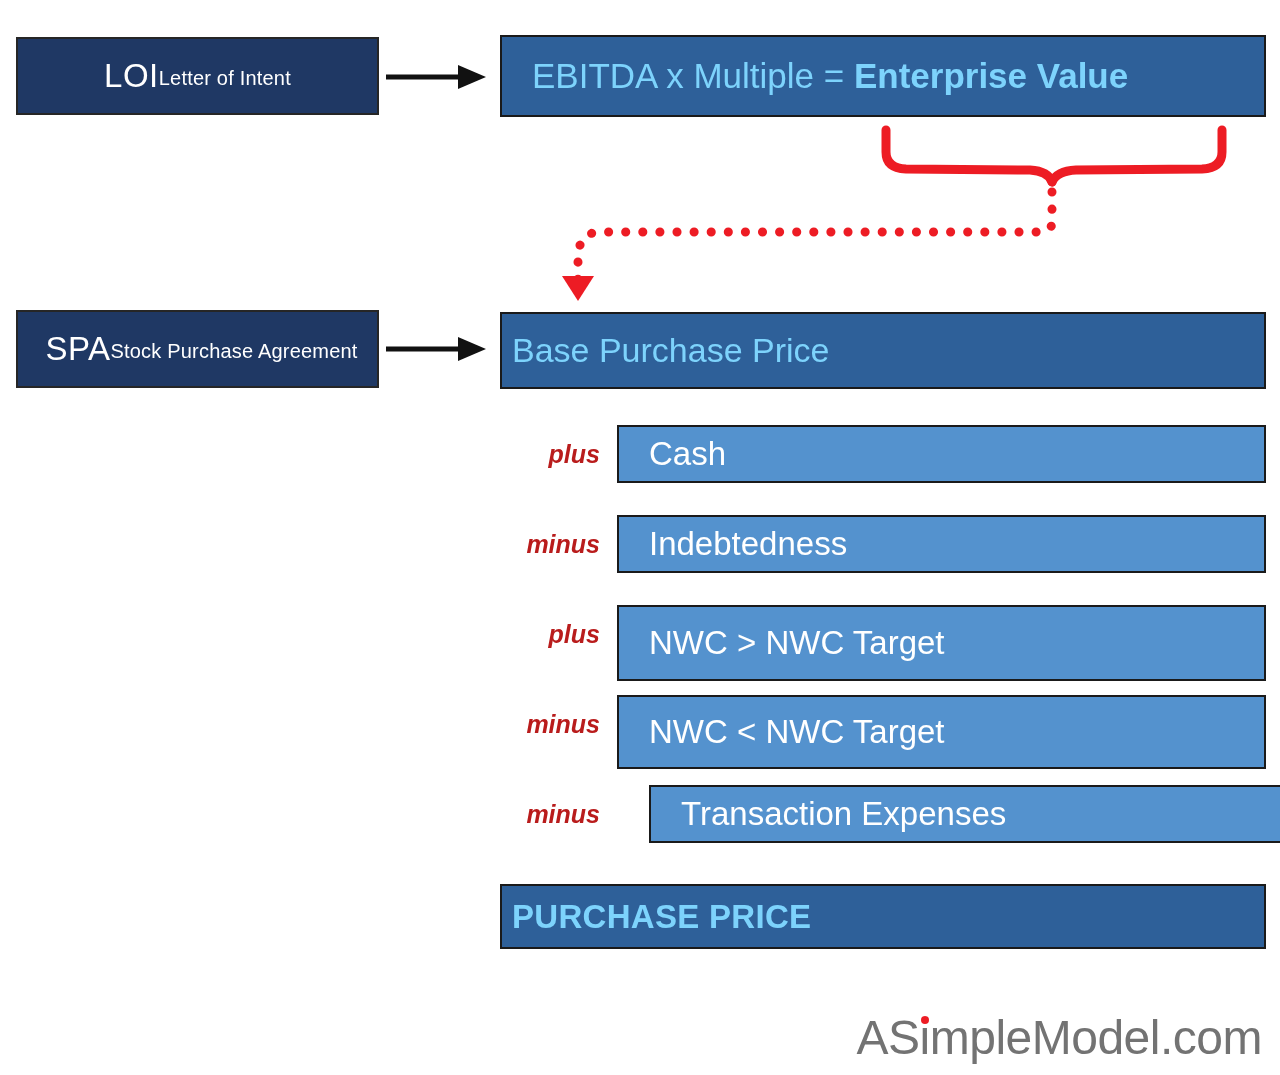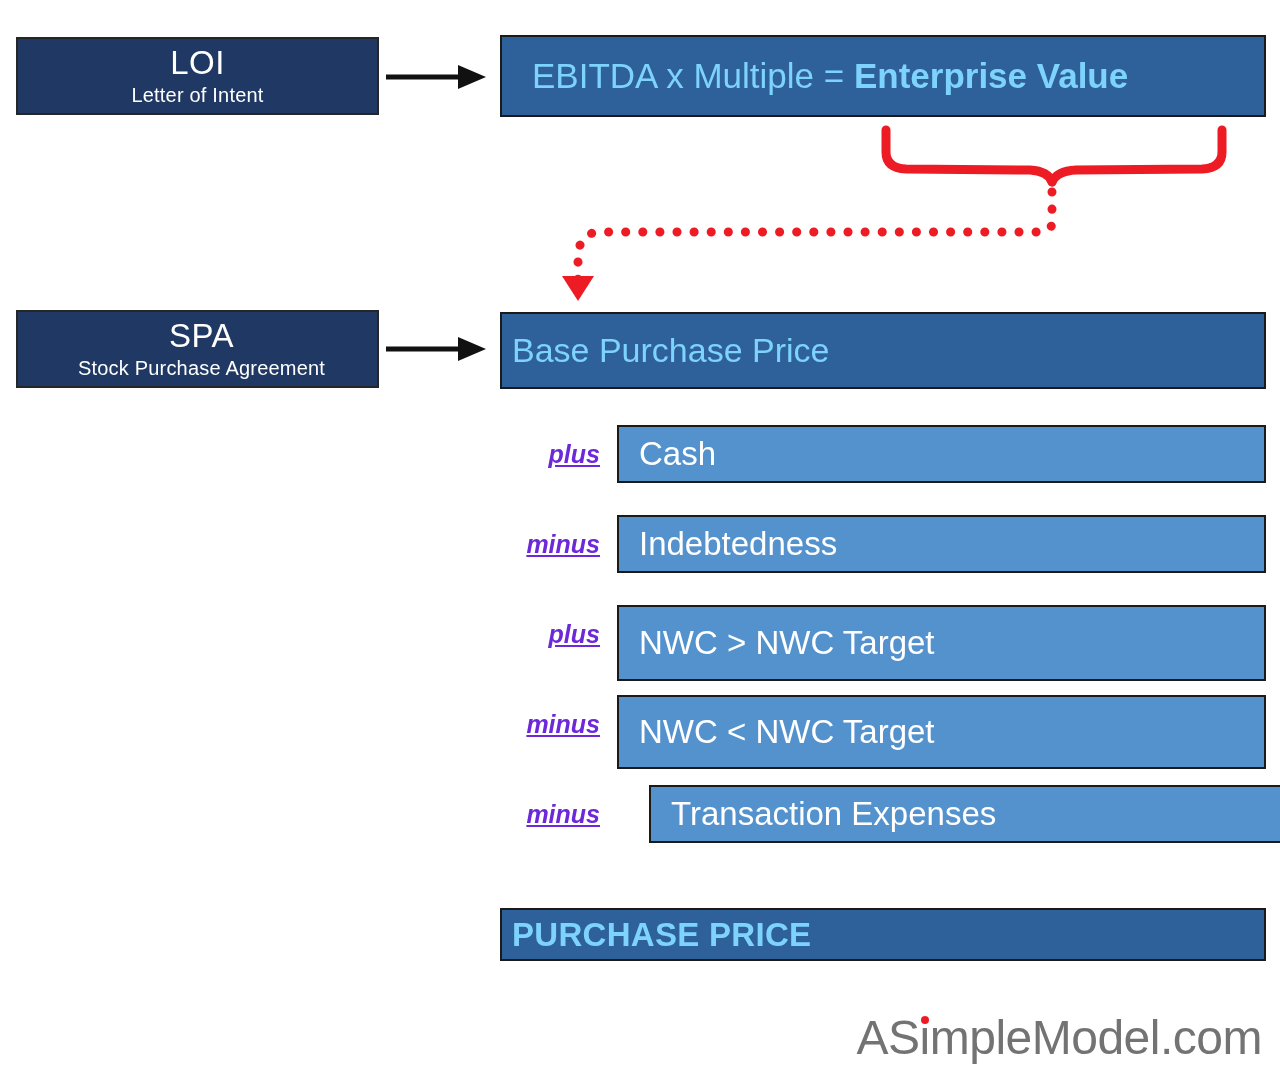--- a/index.html
+++ b/index.html
@@ -21,21 +21,21 @@
     overflow: hidden;
   }
 
   
   .navy-box {
     position: absolute;
     background: #1F3864;
     border: 2px solid #262626;
     color: #ffffff;
     display: flex;
-    flex-direction: column;
+    flex-direction: row;
     align-items: center;
     justify-content: center;
     text-align: left;
     line-height: 1.05;
   }
   .navy-box .doc-abbrev {
     font-size: 33px;
     font-weight: 400;
     letter-spacing: 0.5px;
   }
@@ -78,39 +78,38 @@
   
   .light-bar {
     position: absolute;
     background: #5492CE;
     border: 2px solid #1a1a1a;
     color: #ffffff;
     display: flex;
     align-items: center;
   }
   .light-bar .bar-text {
-    padding-left: 20px;
+    padding-left: 30px;
     font-size: 33px;
     font-weight: 400;
     white-space: nowrap;
   }
 
   
   .op-label {
     position: absolute;
-    color: #6d28d9;
+    color: #b91c1c;
     font-size: 25px;
     font-style: italic;
     font-weight: 700;
     text-align: right;
     display: flex;
     align-items: center;
     justify-content: flex-end;
     white-space: nowrap;
-    text-decoration: underline;
   }
 
   
   .arrow-svg {
     position: absolute;
   }
 
   
   #red-connector {
     position: absolute;
@@ -196,21 +195,21 @@
       <div class="op-label" style="left: 495px; top: 695px; width: 105px; height: 58px;">minus</div>
       <div class="light-bar" style="left: 617px; top: 695px; width: 649px; height: 74px;">
         <span class="bar-text">NWC &lt; NWC Target</span>
       </div>
       <div class="op-label" style="left: 495px; top: 785px; width: 105px; height: 58px;">minus</div>
       <div class="light-bar" style="left: 649px; top: 785px; width: 649px; height: 58px;">
         <span class="bar-text">Transaction Expenses</span>
       </div>
     </div>
 
-  <div class="blue-bar" id="total-bar" style="left:500px; top:884px; width:766px; height:53px;margin-top:24px;">
+  <div class="blue-bar" id="total-bar" style="left:500px; top:884px; width:766px; height:65px;">
     <span class="bar-text bold-total">PURCHASE PRICE</span>
   </div>
 
   <svg id="red-connector" viewBox="0 0 1280 1075">
 
     <g fill="none" stroke="#ED1C24" stroke-width="9" stroke-linecap="round">
       <path d="M 886,130 L 886,152 Q 886,168 906,169 L 1030,170 Q 1048,171 1052,182"></path>
       <path d="M 1222,130 L 1222,152 Q 1222,168 1202,169 L 1076,170 Q 1057,171 1052,182"></path>
     </g>
 

